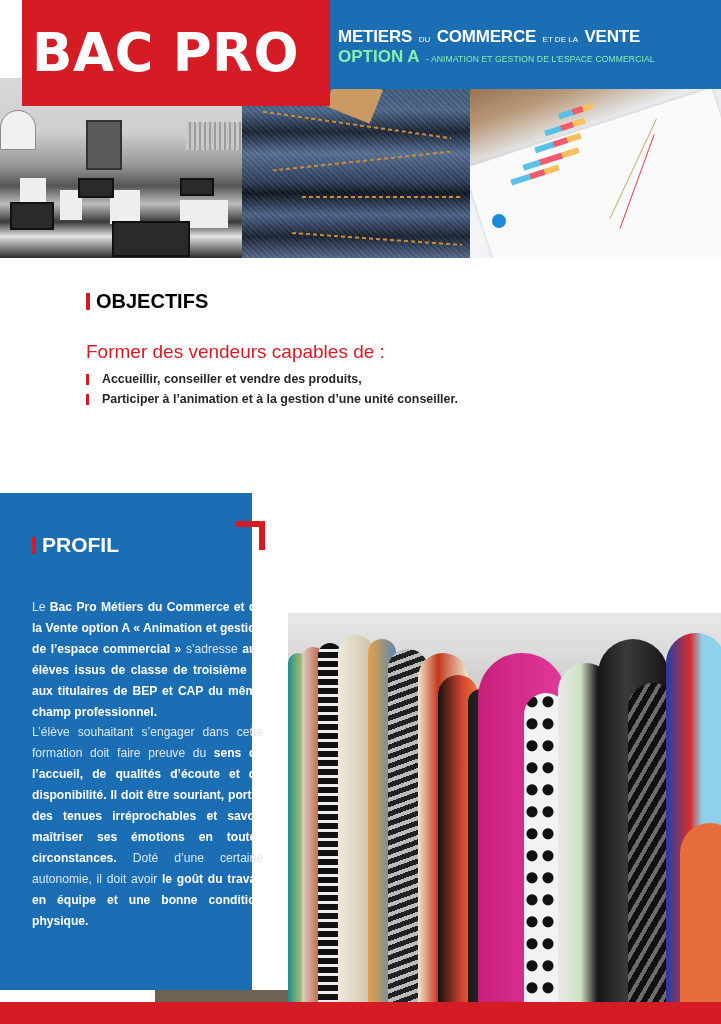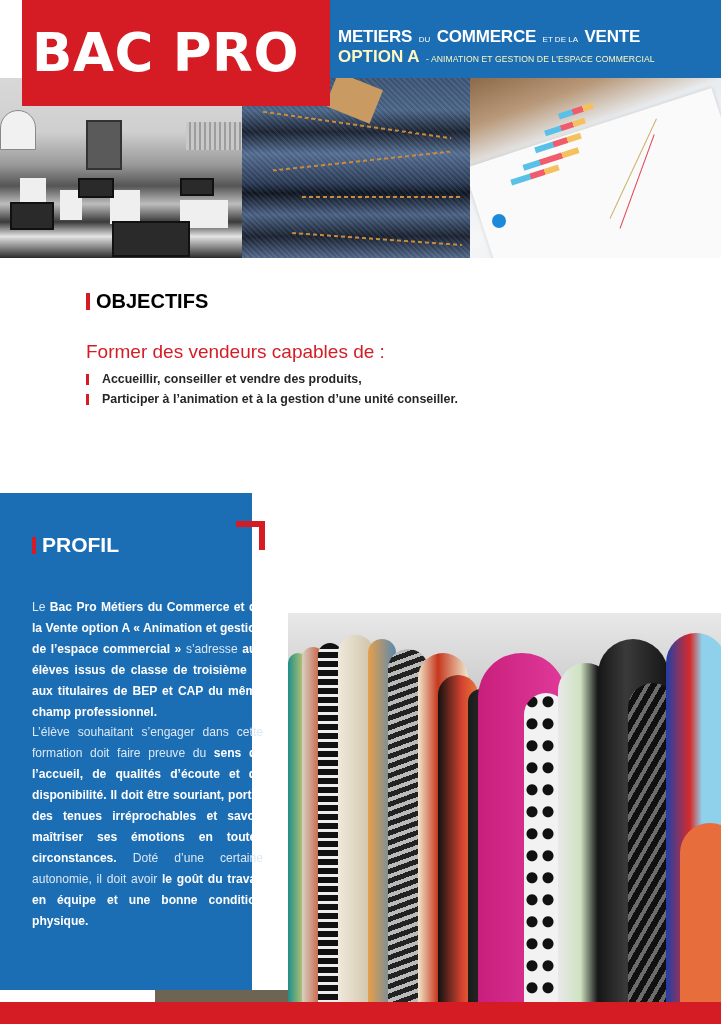--- a/index.html
+++ b/index.html
@@ -29,25 +29,25 @@
 
   .photo-report { width: 251px;
     background: linear-gradient(160deg, #8b6a4a 0%, #b89878 18%, #e9ecef 34%, #f5f6f8 60%, #e6e8ec 100%);
   }
   .photo-report .sheet { position:absolute; left:14px; top:46px; width:260px; height:170px; background:#fafafa; transform:rotate(-18deg); box-shadow:0 0 4px rgba(0,0,0,0.15); }
   .photo-report .bar { position:absolute; height:6px; transform:rotate(-18deg); }
   .photo-report .dot { position:absolute; width:14px; height:14px; border-radius:50%; background:#1c8ad8; }
   .photo-report .line { position:absolute; height:1px; transform-origin:left center; }
 
   
-  .banner-blue { position: absolute; left: 330px; top: 0; width: 391px; height: 78px; background: #1b6db4; text-align: center; }
+  .banner-blue { position: absolute; left: 330px; top: 0; width: 391px; height: 89px; background: #1b6db4; text-align: center; }
   .banner-line1 { position:absolute; left: 8px; top: 27px; color: #fff; white-space: nowrap; font-weight: bold; }
   .banner-line1 .big { font-size: 17px; letter-spacing: -0.2px; }
   .banner-line1 .small { font-size: 8px; font-weight: normal; margin: 0 2px; }
-  .banner-line2 { position:absolute; left: 8px; top: 47px; color: #fef9c3; white-space: nowrap; font-weight: bold; }
+  .banner-line2 { position:absolute; left: 8px; top: 47px; color: #86efac; white-space: nowrap; font-weight: bold; }
   .banner-line2 .big { font-size: 17px; }
   .banner-line2 .small { font-size: 8.6px; font-weight: normal; margin-left: 2px; letter-spacing: 0.1px; }
 
   .bacpro-box { position: absolute; left: 22px; top: 0; width: 308px; height: 106px; background: #d51c25; }
   .bacpro-title { position:absolute; left: 10px; top: 22px; font-size: 53px; font-weight: bold; color: #fff; letter-spacing: 0.5px; white-space: nowrap; font-family: "DejaVu Sans", sans-serif; }
 
   
   .section-bar { display:inline-block; width:4px; background:#d51c25; vertical-align: middle; }
   .objectifs-title { position:absolute; left: 86px; top: 290px; font-size: 20px; font-weight: bold; color: #000000; display:flex; align-items:center; gap:6px; }
   .objectifs-title .section-bar { height: 17px; }

